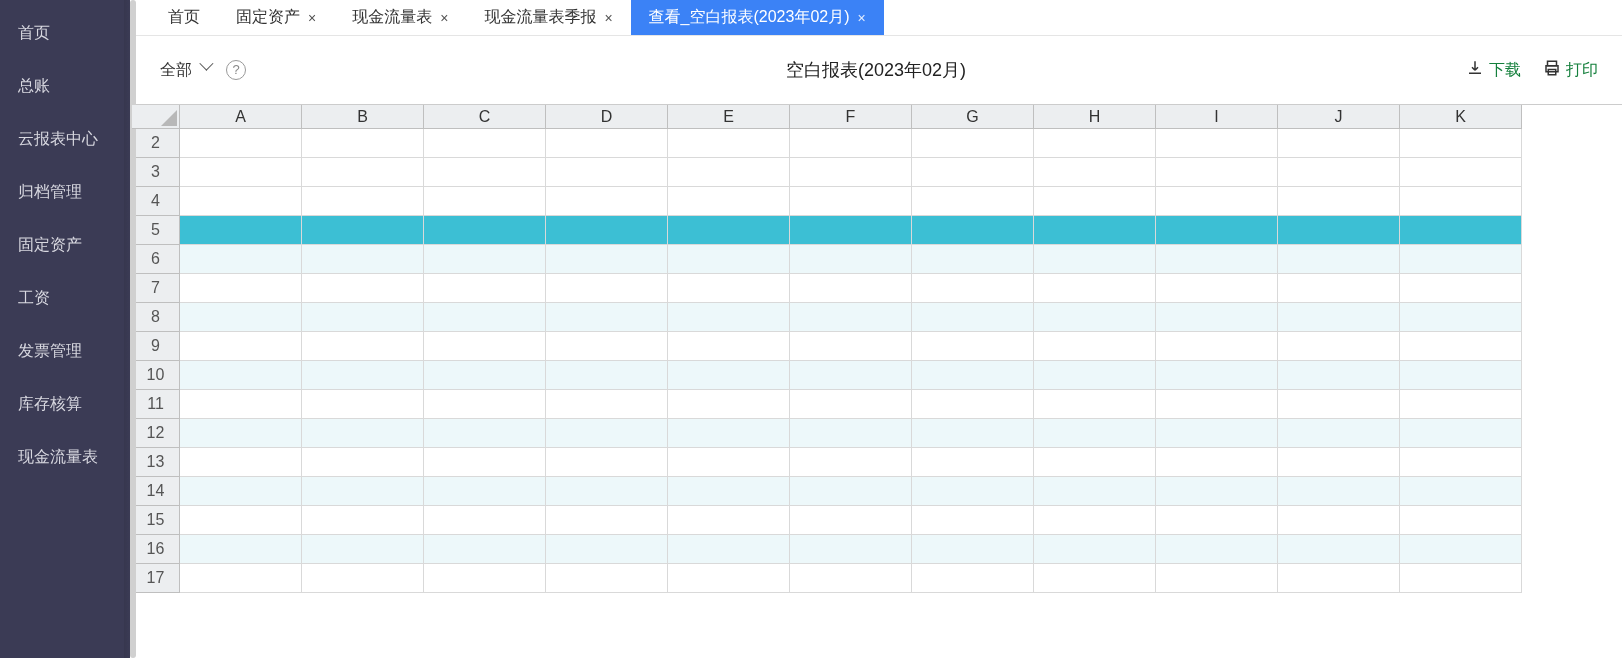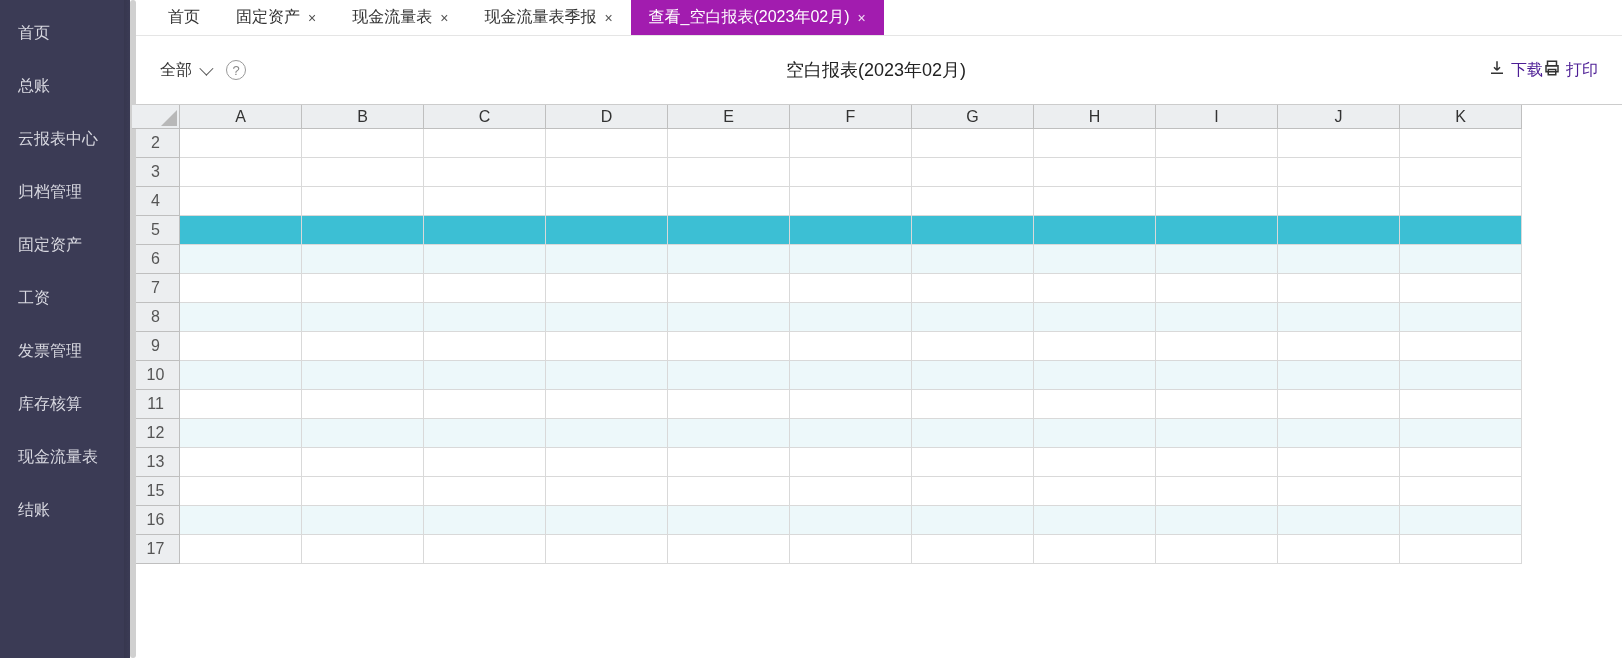--- a/index.html
+++ b/index.html
@@ -12,30 +12,30 @@
 .sidebar::after { content:""; position:absolute; right:0; top:0; bottom:0; width:6px; background: linear-gradient(to right, rgba(0,0,0,0.08), rgba(0,0,0,0)); }
 .sidebar-scroll { position:absolute; right:-6px; top:0; bottom:0; width:6px; background:#d0d0d0; border-radius:3px; }
 .sidebar-item { height: 53px; line-height: 53px; padding-left: 18px; cursor: pointer; font-size: 16px; color: #d8d8e0; }
 
 
 .main { flex: 1; display: flex; flex-direction: column; min-width: 0; }
 
 
 .tabs { height: 36px; display: flex; align-items: stretch; border-bottom: 1px solid #e5e5e5; padding-left: 20px; }
 .tab { display: flex; align-items: center; padding: 0 18px; font-size: 16px; color: #333; cursor: pointer; gap: 8px; white-space: nowrap; }
-.tab.active { background: #a21caf; color: #fff; }
+.tab.active { background: #3b82f6; color: #fff; }
 .tab-close { font-size: 14px; opacity: 0.85; line-height: 1; cursor: pointer; }
 
 
 .toolbar { height: 68px; display: flex; align-items: center; padding: 0 24px 0 30px; position: relative; }
-.filter { display: flex; align-items: center; gap: 8px; font-size: 16px; color: #333; cursor: pointer; }
+.filter { display: flex; align-items: flex-start; gap: 8px; font-size: 16px; color: #333; cursor: pointer; }
 .chev { display:inline-block; width:10px; height:10px; border-right:1.5px solid #555; border-bottom:1.5px solid #555; transform: rotate(45deg) translateY(-2px); }
 .help { display:inline-flex; width:20px; height:20px; border:1.5px solid #999; border-radius:50%; align-items:center; justify-content:center; font-size:13px; color:#888; margin-left:8px; }
 .title { position:absolute; left:50%; transform:translateX(-50%); font-size: 18px; color:#222; }
-.actions { margin-left:auto; display:flex; font-size:16px; color:#4c1d95; }
+.actions { margin-left:auto; display:flex; gap:22px; font-size:16px; color:#15803d; }
 .action { display:flex; align-items:center; gap:5px; cursor:pointer; }
 .ico { display:inline-block; }
 
 
 .sheet { flex:1; overflow:hidden; padding-left: 0; border-top:1px solid #ccc; }
 .sheet-inner { margin-left: 2px; }
 .grid-row { display:flex; height:29px; }
 .corner, .rowhead { width:48px; flex-shrink:0; background:#eceef0; border-right:1px solid #bfbfbf; border-bottom:1px solid #bfbfbf; display:flex; align-items:center; justify-content:center; font-size:16px; color:#555; }
 .corner { background:#eceef0; position:relative; }
 .corner::after { content:""; position:absolute; right:2px; bottom:2px; width:0; height:0; border-left:16px solid transparent; border-bottom:16px solid #b8b8b8; }
@@ -54,21 +54,20 @@
     <div id="sidebar-items">
         <div class="sidebar-item">首页</div>
         <div class="sidebar-item">总账</div>
         <div class="sidebar-item">云报表中心</div>
         <div class="sidebar-item">归档管理</div>
         <div class="sidebar-item">固定资产</div>
         <div class="sidebar-item">工资</div>
         <div class="sidebar-item">发票管理</div>
         <div class="sidebar-item">库存核算</div>
         <div class="sidebar-item">现金流量表</div>
-        <div class="sidebar-item">结账</div>
       </div>
     <div class="sidebar-scroll"></div>
   </nav>
 
   <div class="main">
     <div class="tabs" id="tabs">
         <div class="tab">
           <span>首页</span>
         </div>
         <div class="tab">
@@ -295,20 +294,34 @@
             <div class="cell"></div>
             <div class="cell"></div>
             <div class="cell"></div>
             <div class="cell"></div>
             <div class="cell"></div>
             <div class="cell"></div>
             <div class="cell"></div>
             <div class="cell"></div>
             <div class="cell"></div>
           </div>
+          <div class="grid-row tint">
+            <div class="rowhead">14</div>
+            <div class="cell"></div>
+            <div class="cell"></div>
+            <div class="cell"></div>
+            <div class="cell"></div>
+            <div class="cell"></div>
+            <div class="cell"></div>
+            <div class="cell"></div>
+            <div class="cell"></div>
+            <div class="cell"></div>
+            <div class="cell"></div>
+            <div class="cell"></div>
+          </div>
           <div class="grid-row">
             <div class="rowhead">15</div>
             <div class="cell"></div>
             <div class="cell"></div>
             <div class="cell"></div>
             <div class="cell"></div>
             <div class="cell"></div>
             <div class="cell"></div>
             <div class="cell"></div>
             <div class="cell"></div>

